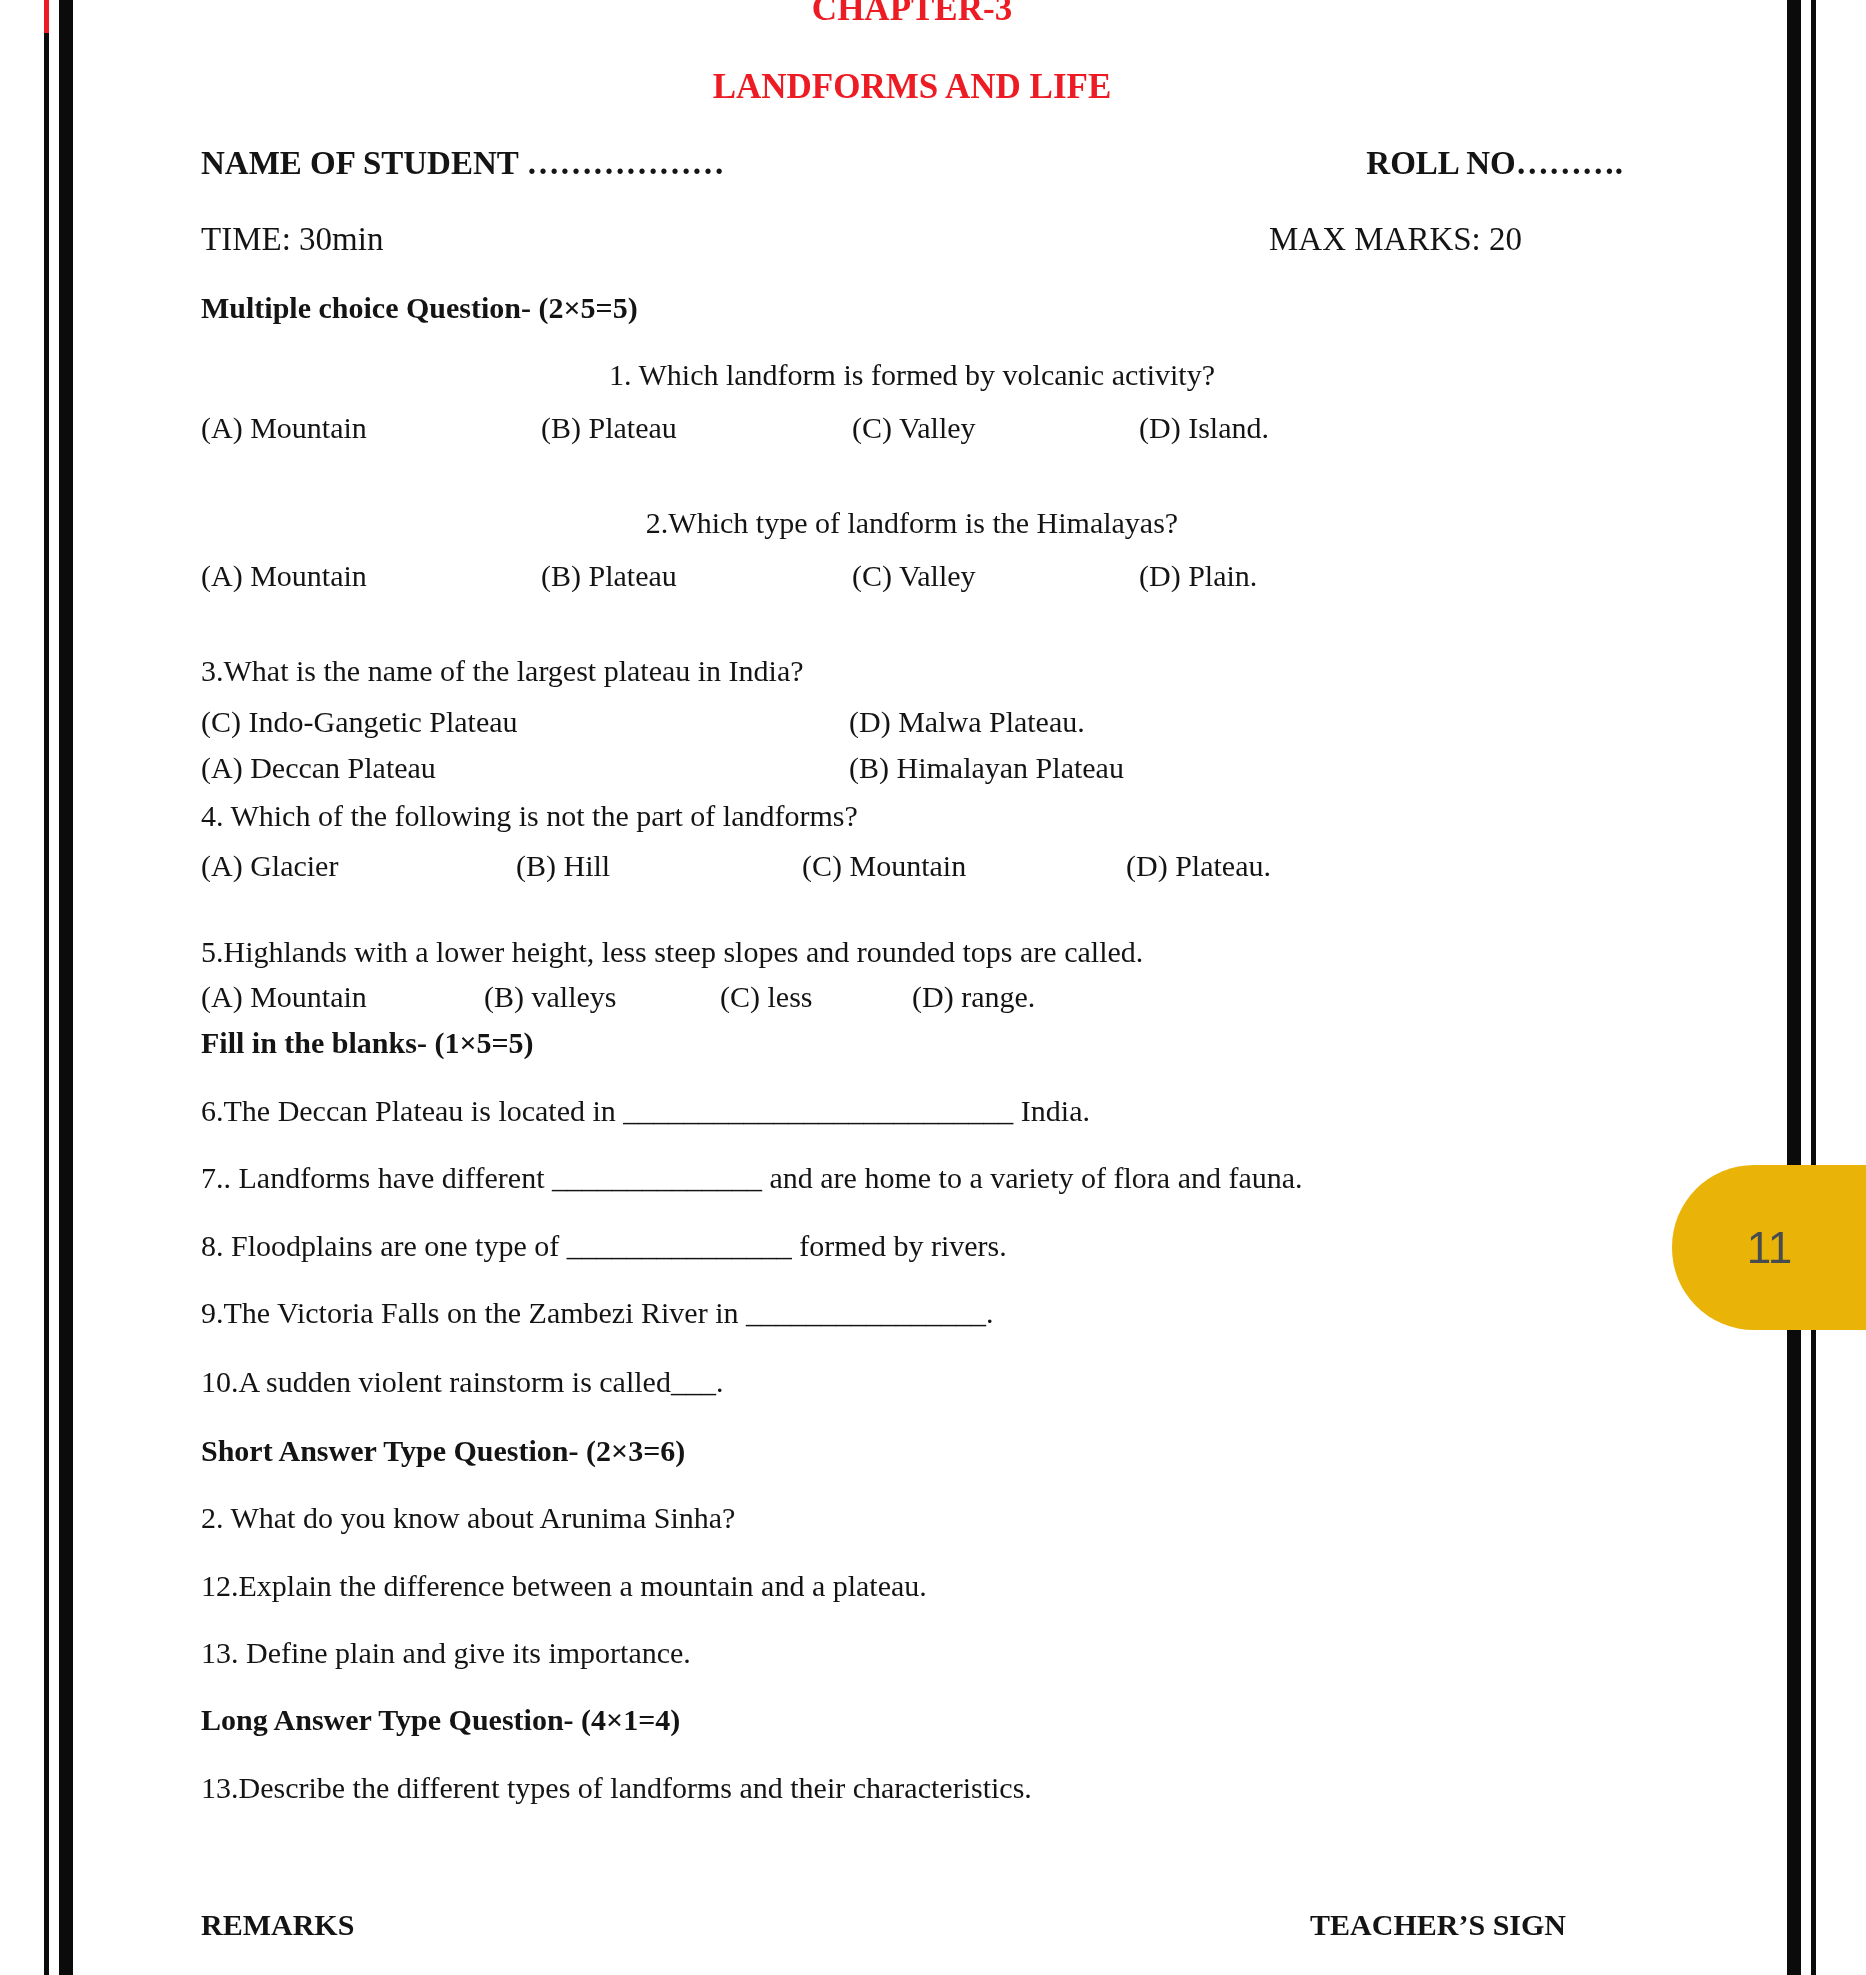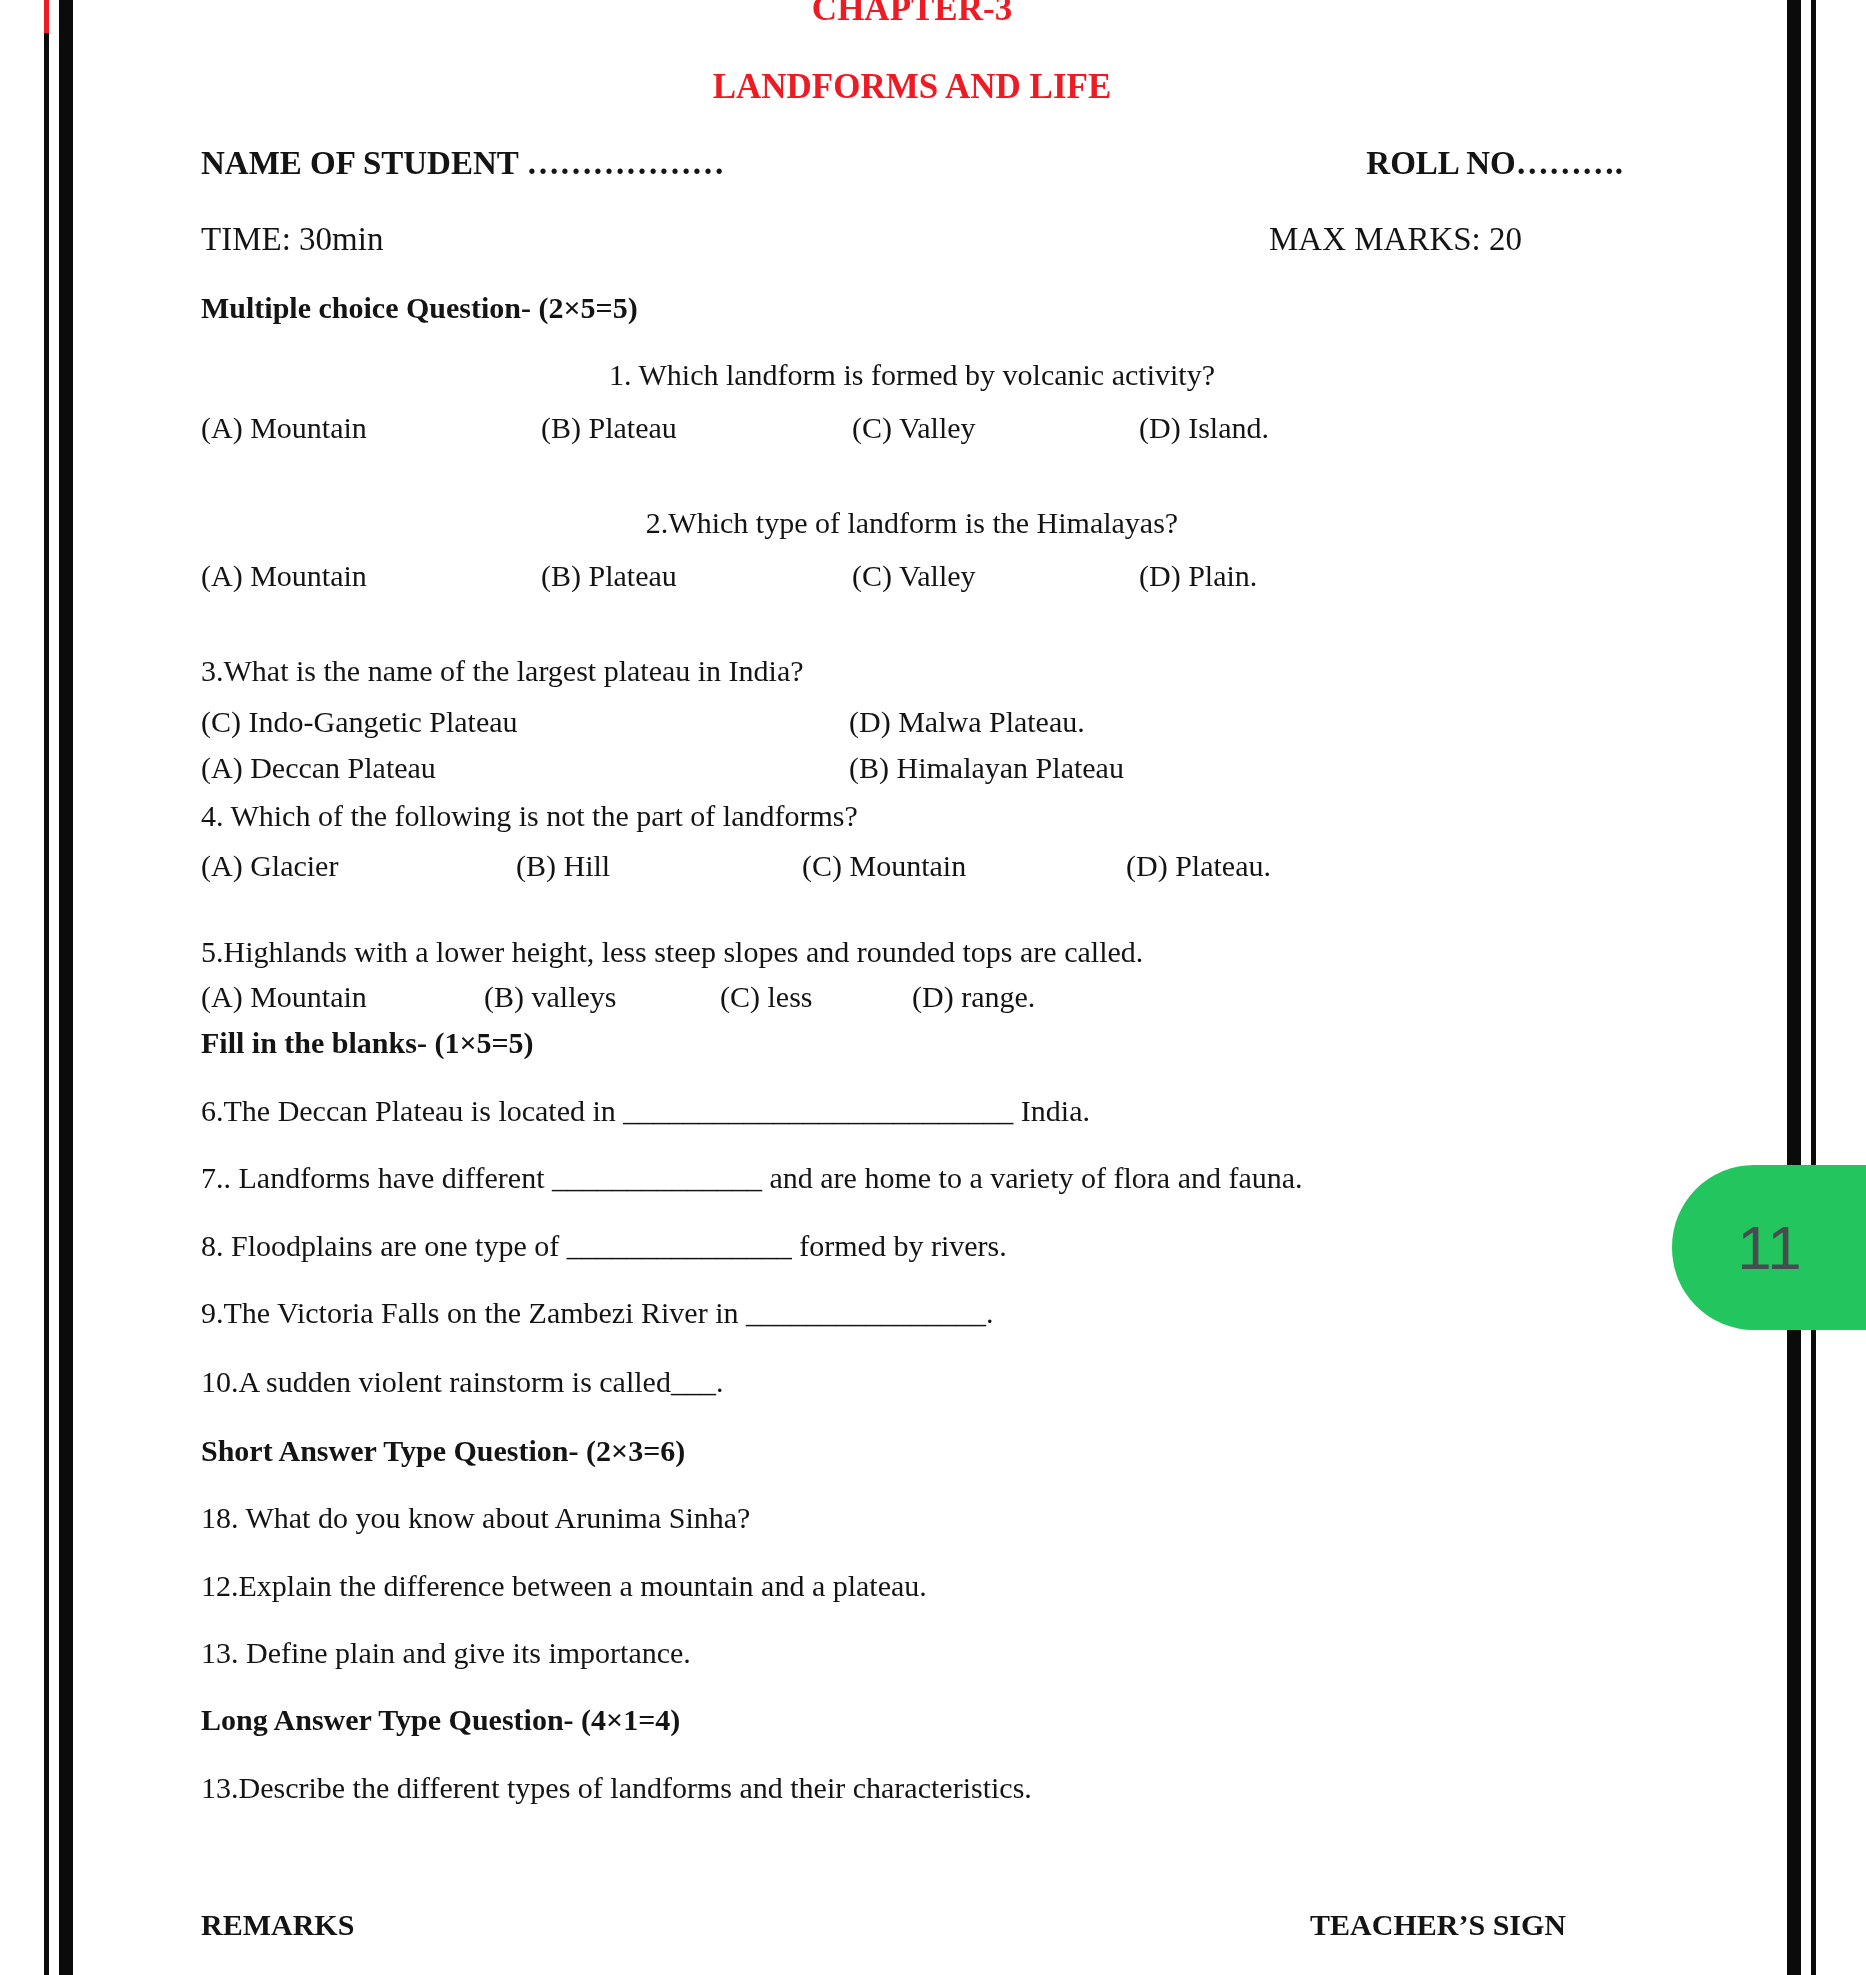--- a/index.html
+++ b/index.html
@@ -48,26 +48,26 @@
   .mb16 { margin-bottom: 10px; }  .mb18 { margin-bottom: 11.3px; }
   .mb20 { margin-bottom: 12.6px; }  .mb24 { margin-bottom: 15px; text-align: center; }
   .mb46 { margin-bottom: 29px; }  .mb48 { margin-bottom: 30px; }
   .mb50 { margin-bottom: 31px; }  .mb60 { margin-bottom: 38px; }  .mb76 { margin-bottom: 48px; }
   .mb90 { margin-bottom: 57px; }  .mb158 { margin-bottom: 99px; }
 
   
   .page-badge {
     position: absolute; right: 0; top: 1165px;
     width: 195px; height: 165px;
-    background: #22c55e;
+    background: #eab308;
     border-radius: 82px 0 0 82px;
     z-index: 10;
     display: flex; align-items: center; justify-content: center;
     font-family: "Liberation Sans", sans-serif;
-    font-size: 62px; color: #474c51;
+    font-size: 44px; color: #474c51;
   }
 </style>
 </head>
 <body>
 
 <div class="vline vl-outer-left"></div>
 <div class="vline vl-inner-left"></div>
 <div class="vline vl-inner-right"></div>
 <div class="vline vl-outer-right"></div>
 <div class="red-tick"></div>
@@ -118,21 +118,21 @@
   </div>
 
   <div class="line b mb48">Fill in the blanks- (1×5=5)</div>
   <div class="line mb46">6.The Deccan Plateau is located in __________________________ India.</div>
   <div class="line mb48">7.. Landforms have different ______________ and are home to a variety of flora and fauna.</div>
   <div class="line mb46">8. Floodplains are one type of _______________ formed by rivers.</div>
   <div class="line mb50">9.The Victoria Falls on the Zambezi River in ________________.</div>
   <div class="line mb50">10.A sudden violent rainstorm is called___.</div>
 
   <div class="line b mb46">Short Answer Type Question- (2×3=6)</div>
-  <div class="line mb48">18. What do you know about Arunima Sinha?</div>
+  <div class="line mb48">2. What do you know about Arunima Sinha?</div>
   <div class="line mb46">12.Explain the difference between a mountain and a plateau.</div>
   <div class="line mb46">13. Define plain and give its importance.</div>
 
   <div class="line b mb48">Long Answer Type Question- (4×1=4)</div>
   <div class="line mb158">13.Describe the different types of landforms and their characteristics.</div>
 
   <div class="row between line b pr90">
     <span>REMARKS</span>
     <span>TEACHER’S SIGN</span>
   </div>

